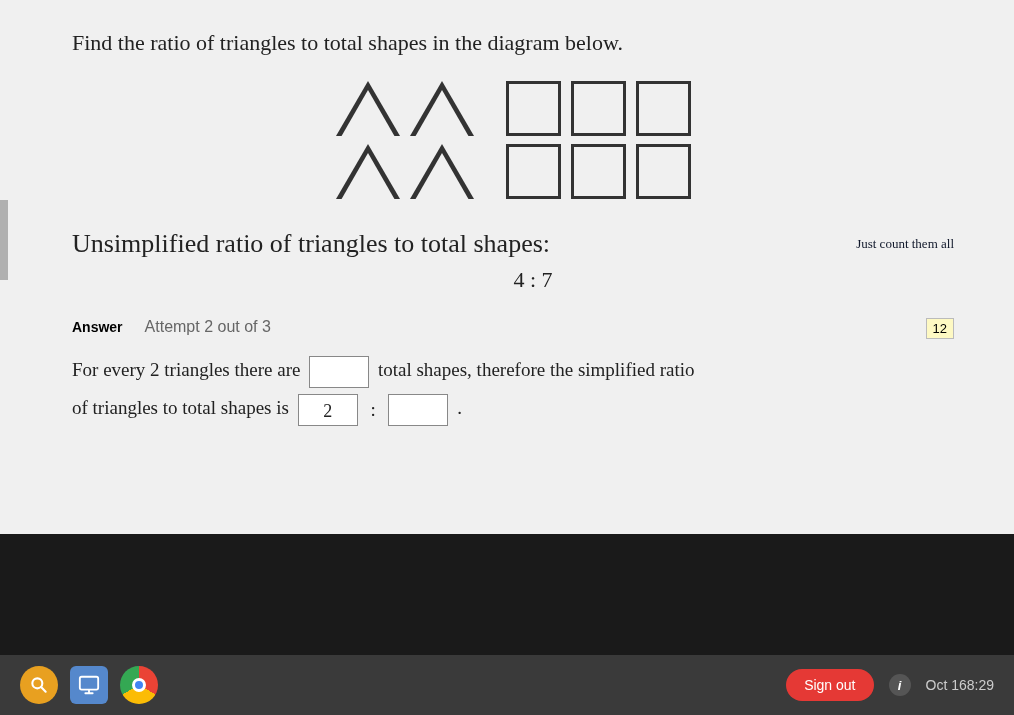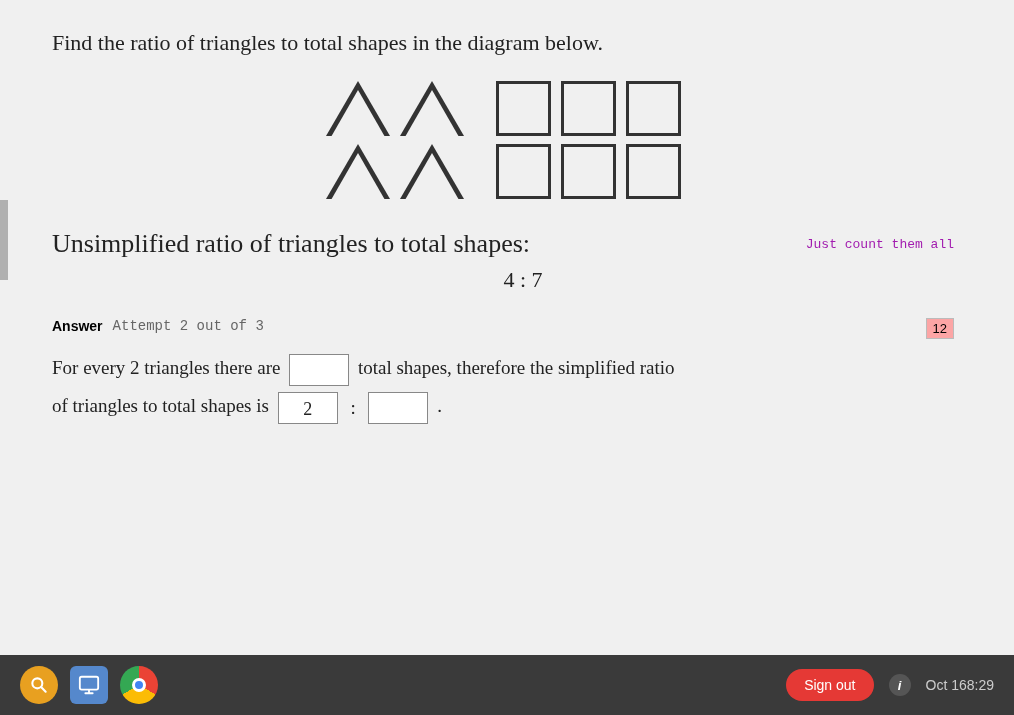--- a/index.html
+++ b/index.html
@@ -7,23 +7,23 @@
     body {
       width: 1014px;
       height: 715px;
       background: #1a1a1a;
       font-family: Georgia, 'Times New Roman', serif;
       overflow: hidden;
     }
 
     .main-content {
       width: 1014px;
-      height: 655px;
+      height: 534px;
       background: #f0f0f0;
-      padding: 30px 60px 20px 52px;
+      padding: 30px 60px 20px 72px;
       position: relative;
     }
 
     .question-title {
       font-size: 22px;
       color: #222;
       margin-bottom: 25px;
       font-weight: normal;
     }
 
@@ -81,22 +81,22 @@
       margin-bottom: 8px;
     }
 
     .ratio-label {
       font-size: 26px;
       color: #222;
     }
 
     .hint-text {
       font-size: 13px;
-      color: #a21caf;
-      font-family: Liberation Mono, monospace;
+      color: #0f172a;
+      font-family: Liberation Serif, serif;
       margin-left: auto;
       align-self: center;
     }
 
     .ratio-value {
       font-size: 22px;
       color: #222;
       text-align: center;
       margin-left: 40px;
     }
@@ -113,30 +113,31 @@
       margin-bottom: 15px;
     }
 
     .answer-bold {
       font-weight: bold;
       font-size: 14px;
       font-family: Arial, sans-serif;
     }
 
     .attempt-text {
-      font-size: 14px;
+      font-size: 16px;
       color: #666;
-      font-family: Liberation Mono, monospace;
+      font-family: Liberation Sans, sans-serif;
+      margin-left: 12px;
     }
 
     .attempt-badge {
       position: absolute;
       right: 0;
       top: 0;
-      background: #fca5a5;
+      background: #fef9c3;
       border: 1px solid #bbb;
       padding: 2px 6px;
       font-size: 13px;
       font-family: Arial, sans-serif;
     }
 
     .fill-in-section {
       font-size: 19px;
       color: #222;
       line-height: 2;

